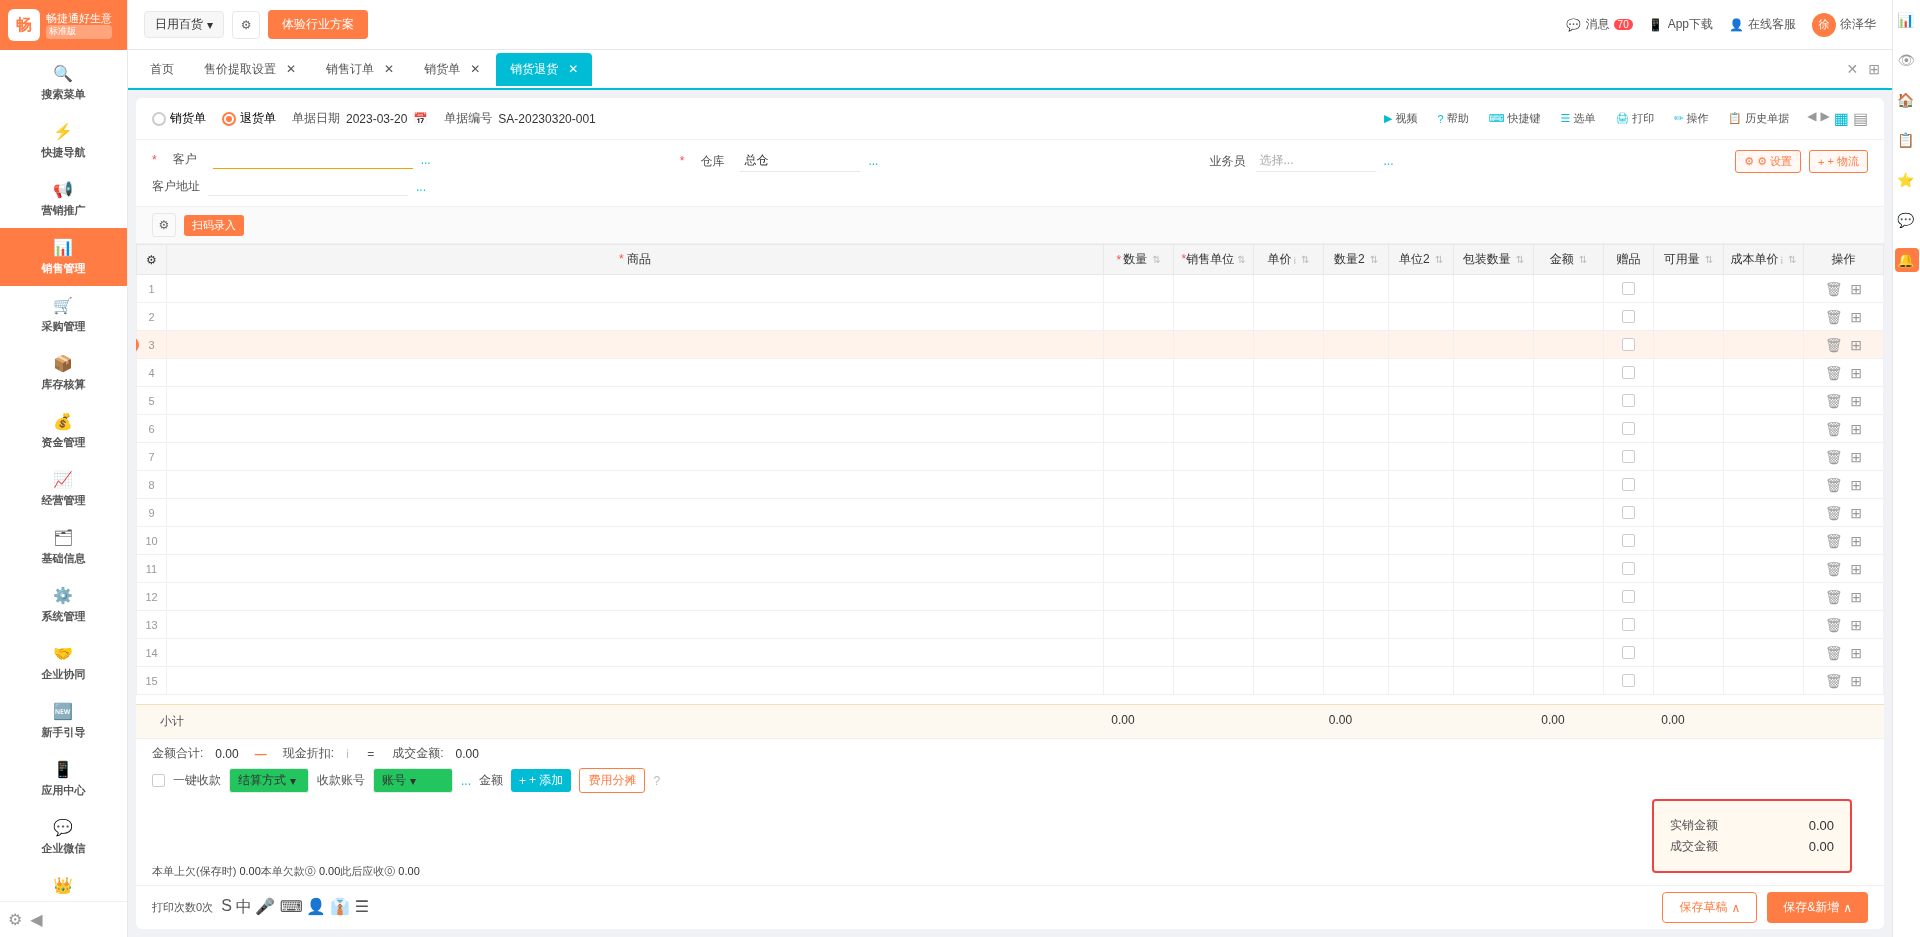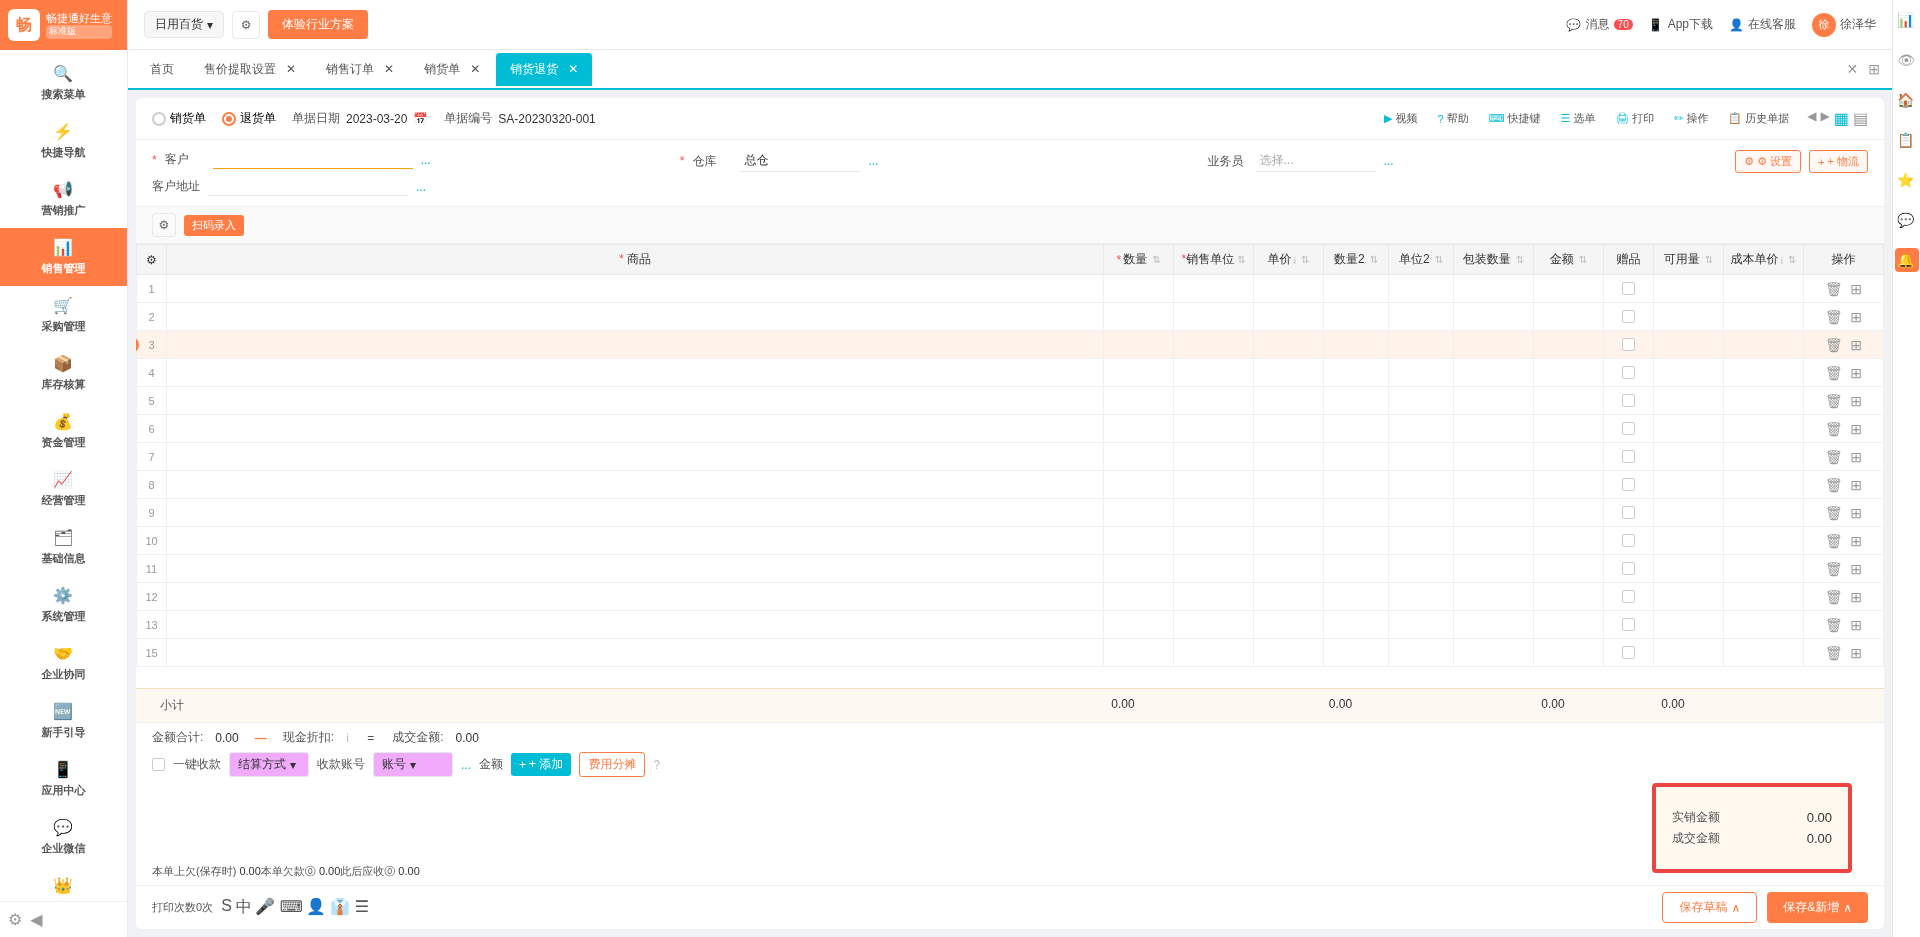--- a/index.html
+++ b/index.html
@@ -56,21 +56,21 @@
     .form-value { color: #333; font-weight: 500; }
     .form-calendar { color: #00bcd4; cursor: pointer; }
     .toolbar-right { margin-left: auto; display: flex; align-items: center; gap: 8px; }
     .toolbar-btn { display: flex; align-items: center; gap: 3px; color: #555; cursor: pointer; font-size: 11px; padding: 3px 6px; border-radius: 3px; }
 
     
     .form-fields { padding: 10px 16px; border-bottom: 1px solid #f0f0f0; display: flex; gap: 16px; align-items: flex-start; flex-shrink: 0; }
     .form-row { display: flex; flex-direction: column; gap: 8px; flex: 1; }
     .field-group { display: flex; align-items: center; gap: 8px; }
     .field-label { color: #ff4d4f; }
-    .field-label-plain { color: #555; min-width: 40px; }
+    .field-label-plain { color: #555; min-width: 40px; text-align: center; }
     .field-input { border-bottom: 1px solid #f0a500; min-width: 180px; padding: 2px 4px; color: #333; background: transparent; }
     .field-dots { color: #00bcd4; cursor: pointer; }
     .field-actions { margin-left: auto; display: flex; gap: 8px; }
     .action-btn { background: #f5f5f5; border: 1px solid #e8e8e8; border-radius: 3px; padding: 3px 8px; cursor: pointer; font-size: 11px; color: #555; display: flex; align-items: center; gap: 3px; }
     .action-btn-orange { color: #ff7d45; border-color: #ff7d45; background: #fff8f5; }
 
     
     .table-toolbar { padding: 6px 16px; display: flex; align-items: center; gap: 8px; border-bottom: 1px solid #f0f0f0; flex-shrink: 0; background: #fafafa; }
     .table-gear { width: 24px; height: 24px; display: flex; align-items: center; justify-content: center; cursor: pointer; color: #666; border: 1px solid #e8e8e8; border-radius: 3px; }
     .scan-btn { background: #ff7d45; color: #fff; border: none; border-radius: 3px; padding: 3px 8px; cursor: pointer; font-size: 11px; }
@@ -92,26 +92,26 @@
     
     .bottom-bar { padding: 6px 16px; border-top: 1px solid #f0f0f0; flex-shrink: 0; }
     .bottom-row1 { display: flex; align-items: center; gap: 12px; margin-bottom: 6px; }
     .bottom-label { color: #555; }
     .bottom-val { color: #333; font-weight: 500; }
     .dash { color: #ff7d45; margin: 0 4px; font-weight: bold; }
     .info-icon { color: #bbb; cursor: pointer; font-size: 12px; }
     .eq-icon { color: #555; margin: 0 6px; }
     .bottom-row2 { display: flex; align-items: center; gap: 8px; }
     .check-box { width: 13px; height: 13px; border: 1px solid #ccc; border-radius: 2px; background: #fff; display: inline-block; }
-    .bottom-select { border: 1px solid #e8e8e8; border-radius: 3px; padding: 3px 8px; background: #f0abfc; color: #333; font-size: 12px; min-width: 80px; cursor: pointer; display: flex; align-items: center; gap: 4px; }
+    .bottom-select { border: 1px solid #e8e8e8; border-radius: 3px; padding: 3px 8px; background: #22c55e; color: #333; font-size: 12px; min-width: 80px; cursor: pointer; display: flex; align-items: center; gap: 4px; }
     .add-btn { background: #00bcd4; color: #fff; border: none; border-radius: 3px; padding: 3px 8px; cursor: pointer; font-size: 12px; display: flex; align-items: center; gap: 3px; }
     .fee-btn { background: #fff; border: 1px solid #ff7d45; color: #ff7d45; border-radius: 3px; padding: 3px 8px; cursor: pointer; font-size: 12px; }
 
     
-    .summary-panel { background: #fff9f0; border: 4px solid #ef4444; border-radius: 4px; padding: 22px 16px; margin: 0 16px 6px 16px; flex-shrink: 0; display: flex; flex-direction: column; gap: 4px; align-self: flex-end; min-width: 200px; }
+    .summary-panel { background: #fff9f0; border: 2px solid #ef4444; border-radius: 4px; padding: 16px 16px; margin: 0 16px 6px 16px; flex-shrink: 0; display: flex; flex-direction: column; gap: 4px; align-self: flex-end; min-width: 200px; }
     .summary-row { display: flex; justify-content: space-between; align-items: center; }
     .summary-label { color: #555; font-size: 12px; }
     .summary-val { color: #333; font-size: 13px; font-weight: 500; }
     .save-draft-btn { background: #fff; border: 1px solid #ff7d45; color: #ff7d45; border-radius: 4px; padding: 6px 16px; cursor: pointer; font-size: 12px; display: flex; align-items: center; gap: 4px; }
     .save-new-btn { background: #ff7d45; color: #fff; border: none; border-radius: 4px; padding: 6px 16px; cursor: pointer; font-size: 12px; display: flex; align-items: center; gap: 4px; }
 
     
     .right-sidebar { width: 28px; background: #fff; border-left: 1px solid #e8e8e8; display: flex; flex-direction: column; align-items: center; padding: 8px 0; gap: 16px; flex-shrink: 0; }
     .rs-icon { color: #999; cursor: pointer; font-size: 14px; display: flex; align-items: center; justify-content: center; width: 24px; height: 24px; }
     .rs-icon.active { background: #ff7d45; color: #fff; border-radius: 4px; }
@@ -679,20 +679,42 @@
               </td>
       <td></td>
       <td></td>
       <td>
         <span class="action-icon">🗑</span>
         <span class="action-icon">⊞</span>
       </td>
     </tr>
             <tr>
       <td class="row-num">13</td>
+      <td></td>
+      <td></td>
+      <td></td>
+      <td></td>
+      <td></td>
+      <td></td>
+      <td></td>
+      <td></td>
+      <td>
+                <div class="checkbox-cell">
+                  <div class="cb " style=""></div>
+                </div>
+              </td>
+      <td></td>
+      <td></td>
+      <td>
+        <span class="action-icon">🗑</span>
+        <span class="action-icon">⊞</span>
+      </td>
+    </tr>
+            <tr>
+      <td class="row-num">14</td>
       <td></td>
       <td></td>
       <td></td>
       <td></td>
       <td></td>
       <td></td>
       <td></td>
       <td></td>
       <td>
                 <div class="checkbox-cell">

